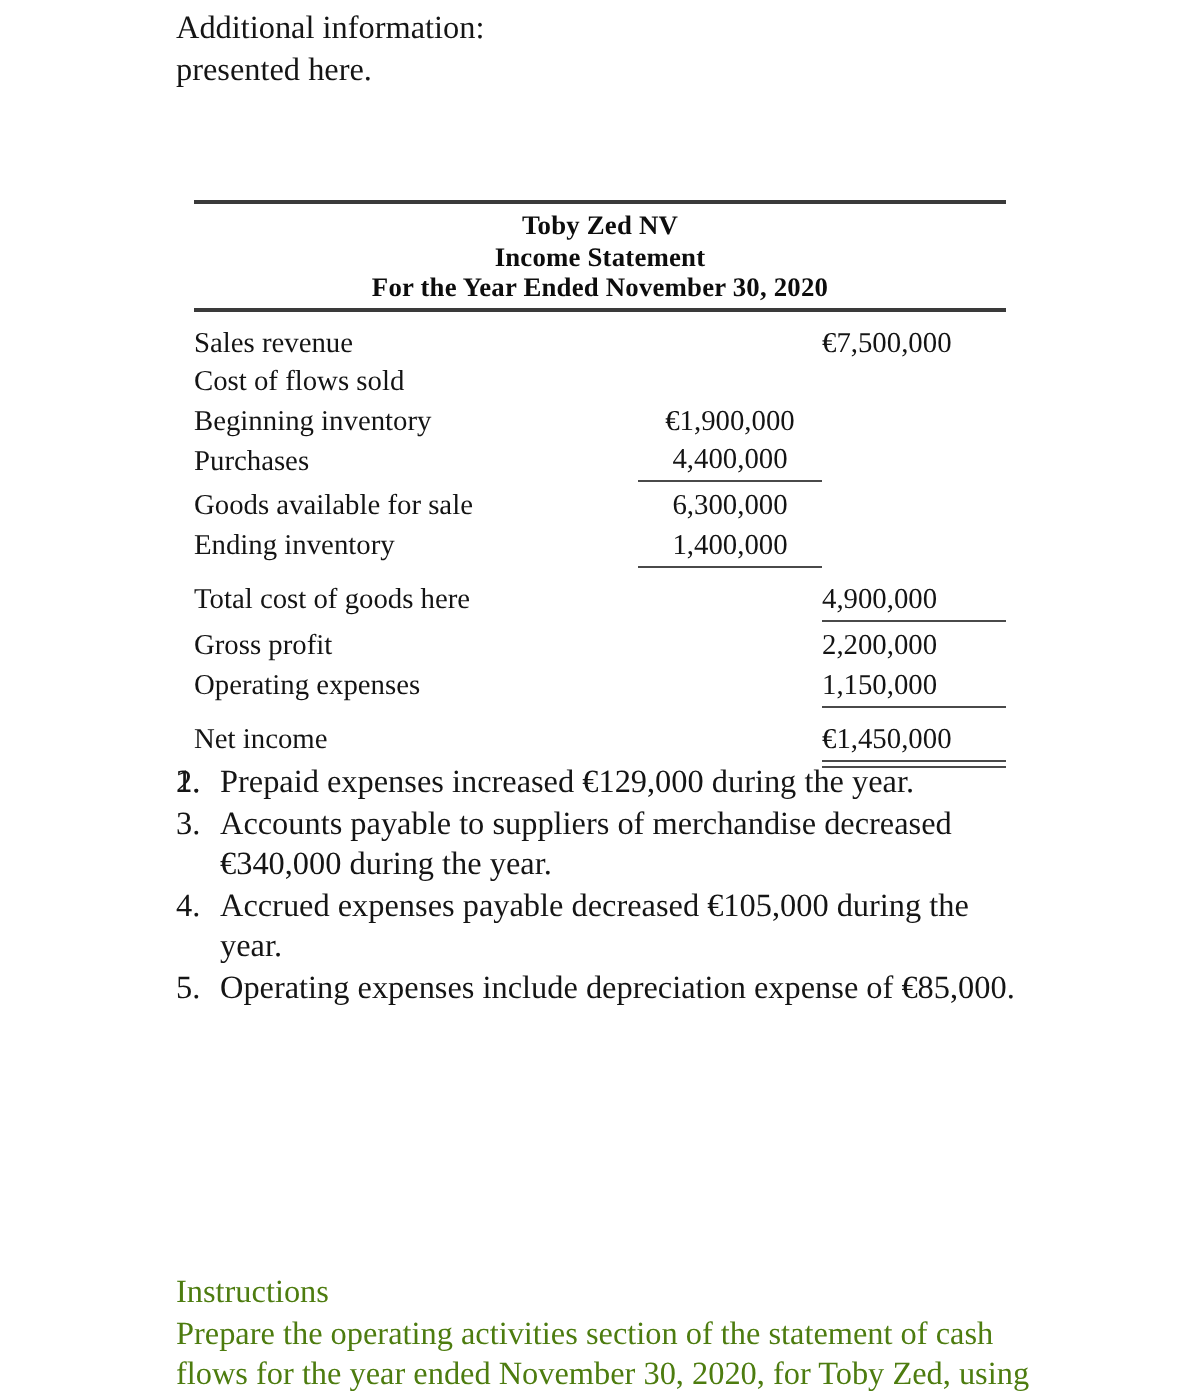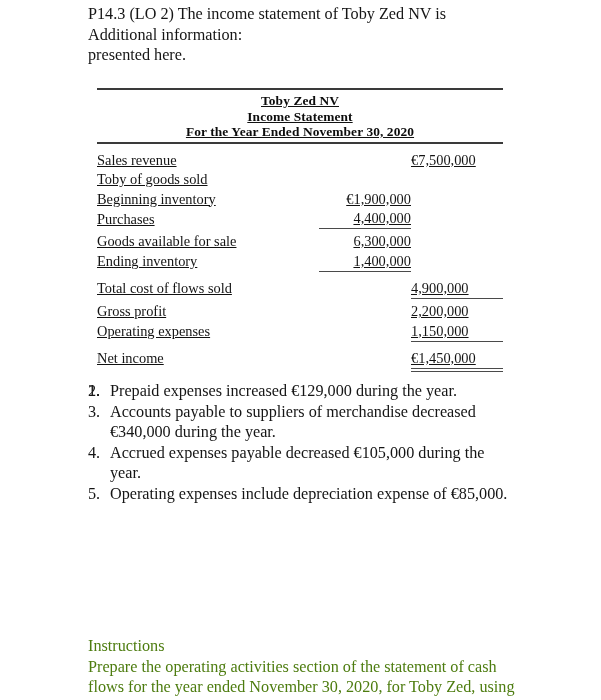--- a/index.html
+++ b/index.html
@@ -32,23 +32,22 @@
     font-size: 16.2px;
     line-height: 20.5px;
     color: #151515;
   }
   .intro div { white-space: pre-wrap; }
 
   
   .stmt {
     position: absolute;
     left: 97px;
-    top: 88px;
+    top: 100px;
     width: 406px;
-    text-decoration: underline;
   }
   .rule-thick {
     height: 0;
     border-top: 2.4px solid #3a3a3a;
     margin: 0;
   }
   .stmt-head {
     text-align: center;
     font-weight: bold;
     font-size: 13.4px;
@@ -65,21 +64,21 @@
     color: #141414;
     margin-top: 7px;
   }
   table.fin td {
     padding: 0;
     vertical-align: bottom;
     line-height: 19.4px;
     white-space: nowrap;
   }
   td.label { text-align: left; width: 222px; }
-  td.mid   { text-align: right; width: 92px; padding-right: 3px; }
+  td.mid   { text-align: center; width: 92px; padding-right: 3px; }
   td.right { text-align: left; width: 92px; padding-right: 1px; }
 
   .ind1 { padding-left: 0px; }
   .ind2 { padding-left: 17px; }
 
   tr.gap-above td { padding-top: 7px; }
   tr.gap-small td { padding-top: 3px; }
 
   
   .ul  { border-bottom: 1.1px solid #4a4a4a !important; }
@@ -132,21 +131,20 @@
     margin-top: 38px;
   }
   .instr-body { white-space: pre-wrap; }
 </style>
 </head>
 <body>
 
 <div class="page">
 
   <div class="intro">
-    <div>P14.3 (LO 2) The income statement of Toby Zed NV is</div>
     <div>Additional information:</div>
     <div>presented here.</div>
   </div>
 
   <div class="stmt">
     <div class="rule-thick"></div>
     <div class="stmt-head">
       <div>Toby Zed NV</div>
       <div>Income Statement</div>
       <div>For the Year Ended November 30, 2020</div>
@@ -154,21 +152,21 @@
     <div class="rule-thick"></div>
 
     <table class="fin">
       <tbody>
         <tr>
           <td class="label ind1">Sales revenue</td>
           <td class="mid"></td>
           <td class="right">€7,500,000</td>
         </tr>
         <tr>
-          <td class="label ind1">Toby of goods sold</td>
+          <td class="label ind1">Cost of flows sold</td>
           <td class="mid"></td>
           <td class="right"></td>
         </tr>
         <tr>
           <td class="label ind2">Beginning inventory</td>
           <td class="mid">€1,900,000</td>
           <td class="right"></td>
         </tr>
         <tr>
           <td class="label ind2">Purchases</td>
@@ -179,21 +177,21 @@
           <td class="label ind2">Goods available for sale</td>
           <td class="mid">6,300,000</td>
           <td class="right"></td>
         </tr>
         <tr>
           <td class="label ind2">Ending inventory</td>
           <td class="mid ul">1,400,000</td>
           <td class="right"></td>
         </tr>
         <tr class="gap-above">
-          <td class="label ind1">Total cost of flows sold</td>
+          <td class="label ind1">Total cost of goods here</td>
           <td class="mid"></td>
           <td class="right ul">4,900,000</td>
         </tr>
         <tr class="gap-small">
           <td class="label ind1">Gross profit</td>
           <td class="mid"></td>
           <td class="right">2,200,000</td>
         </tr>
         <tr>
           <td class="label ind1">Operating expenses</td>

